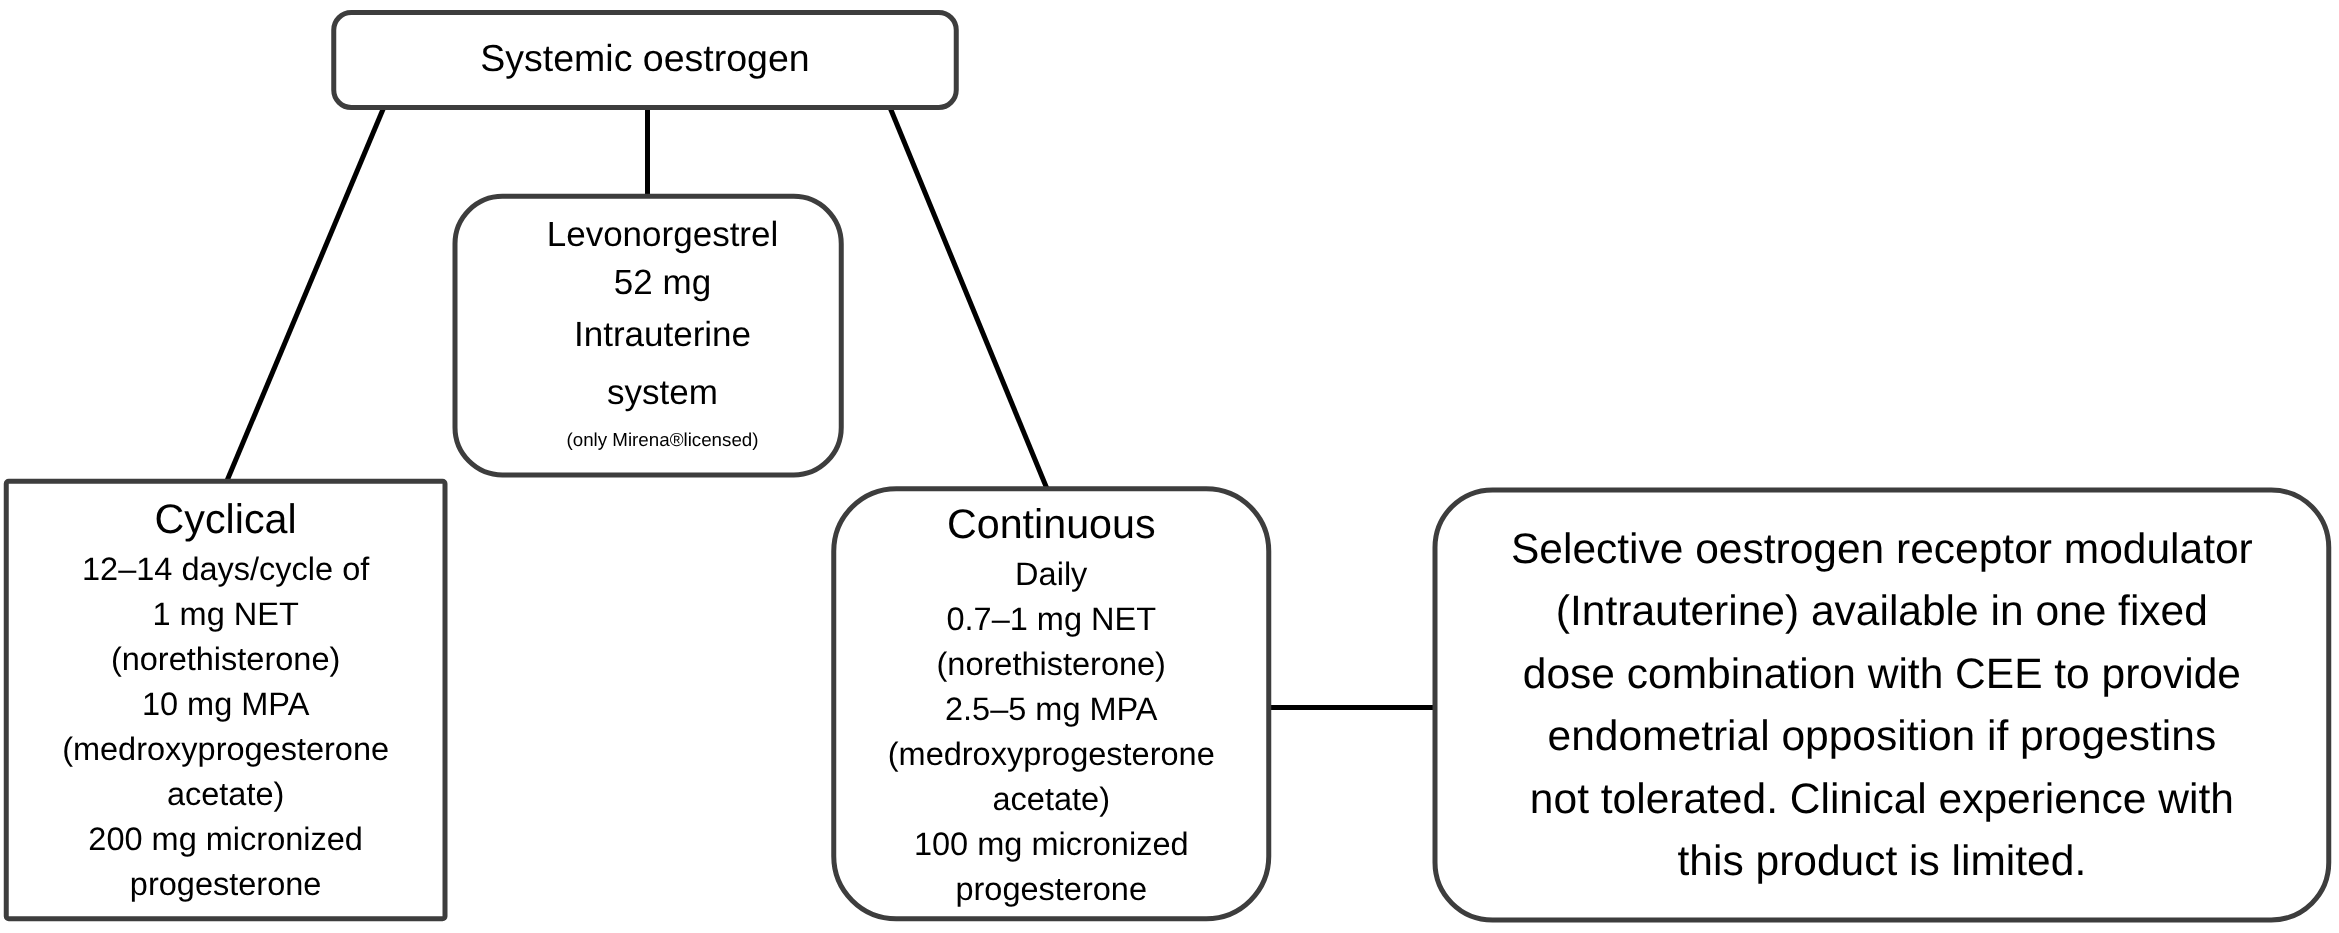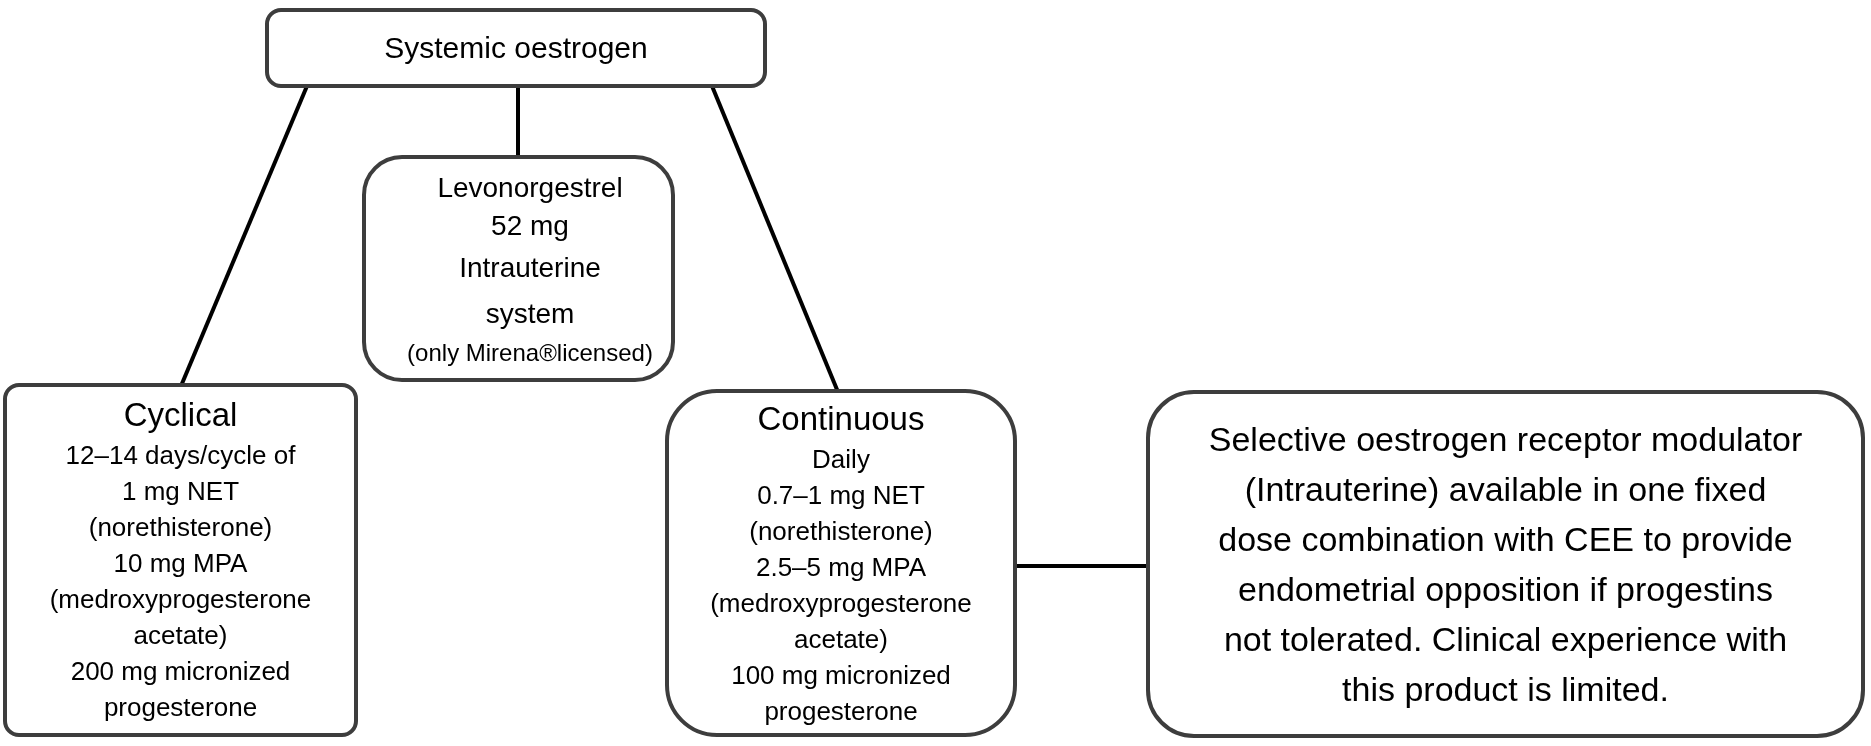--- a/index.html
+++ b/index.html
@@ -48,27 +48,27 @@
   
   .box-iud {
     left: 362px; top: 155px;
     width: 313px; height: 227px;
     border-radius: 40px;
     justify-content: center;
     padding-left: 23px;
   }
   .box-iud .t-m { font-size: 28px; line-height: 38px; }
   .box-iud .t-l { font-size: 28px; line-height: 46px; }
-  .box-iud .t-s { font-size: 24px; line-height: 32px; }
+  .box-iud .t-s { font-size: 15px; line-height: 32px; }
 
   
   .box-cyclical {
     left: 3px; top: 383px;
     width: 355px; height: 354px;
-    border-radius: 16px;
+    border-radius: 4px;
     justify-content: flex-start;
     padding-top: 6px;
   }
   
   .box-continuous {
     left: 665px; top: 389px;
     width: 352px; height: 348px;
     border-radius: 52px;
     justify-content: flex-start;
     padding-top: 4px;

